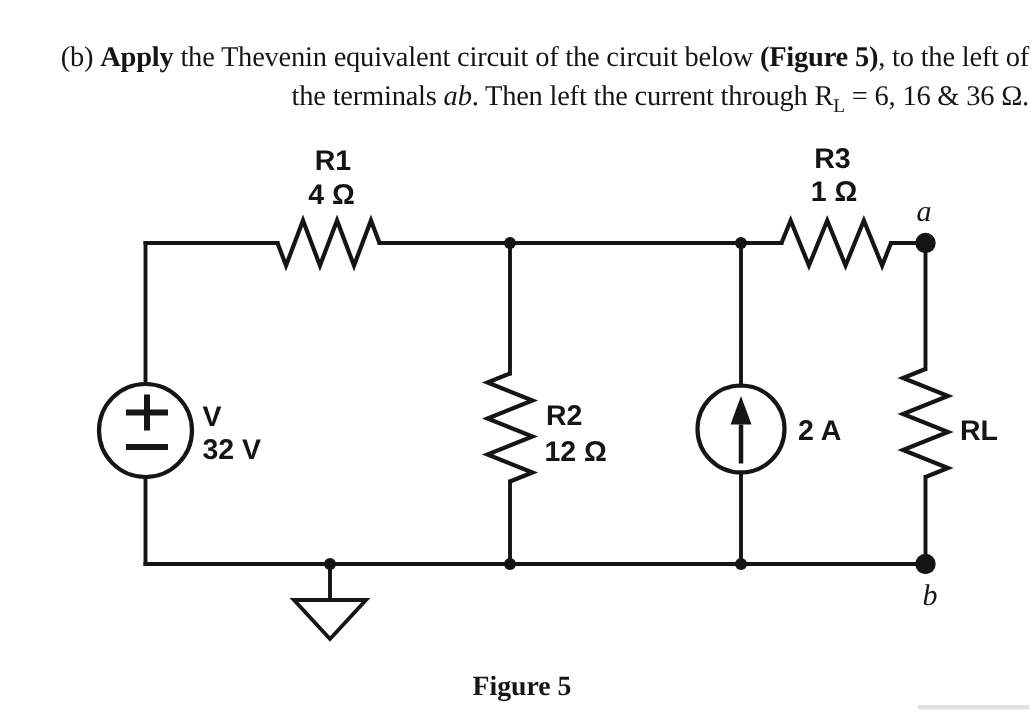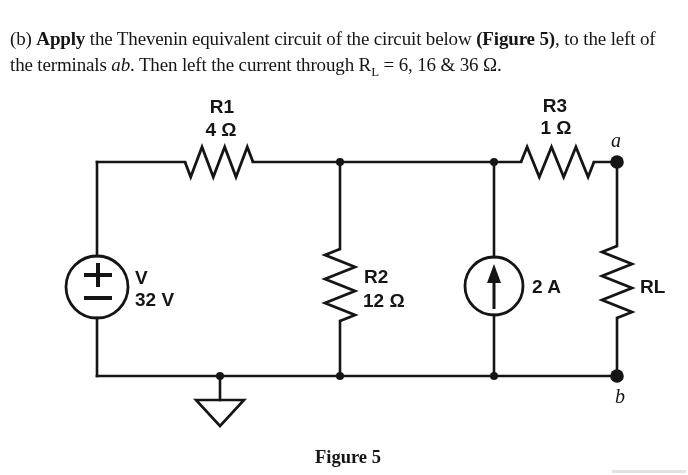--- a/index.html
+++ b/index.html
@@ -2,20 +2,21 @@
 <html><head>
 <meta charset="utf-8">
 <style>
   html,body { margin:0; padding:0; background:#fff; }
   .page {
     position:relative;
     width:688px; height:475px;
     background:#ffffff;
     overflow:hidden;
     font-family:"Liberation Serif", serif;
+    text-align:right;
   }
   .problem {
     position:absolute;
     left:10px; top:7px;
     width:676px;
     font-size:19px;
     line-height:26px;
     color:#151515;
     letter-spacing:-0.15px;
   }

